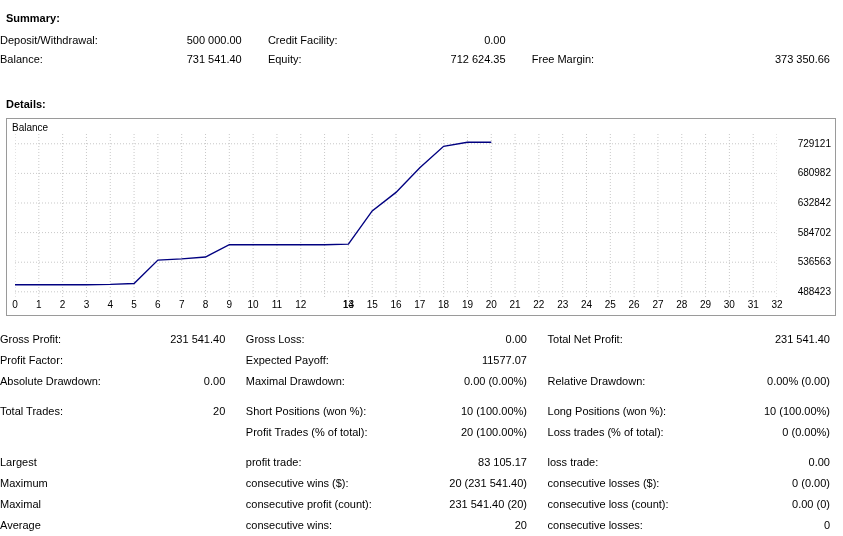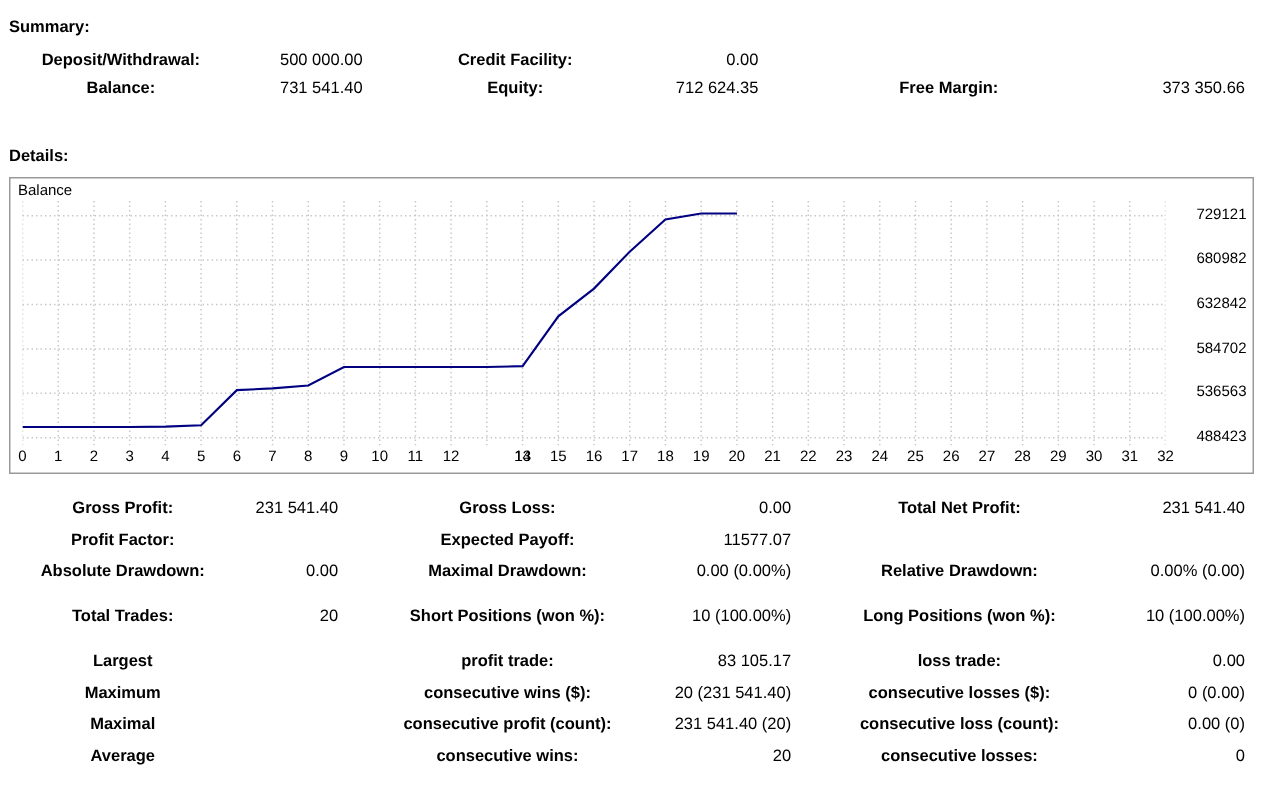--- a/index.html
+++ b/index.html
@@ -35,22 +35,22 @@
     border-collapse: collapse;
     font-size: 11px;
   }
   table.kv td {
     padding: 0;
     height: 19px;
     vertical-align: middle;
     white-space: nowrap;
   }
   .lbl {
-    font-weight: bold;
-    text-align: center;
+    font-weight: normal;
+    text-align: left;
     padding-right: 6px !important;
   }
   .val {
     text-align: right;
   }
   .gap {
     width: 26px;
   }
   #summary-table {
     position: absolute;
@@ -307,20 +307,30 @@
         <tr>
           <td class="lbl s1-l">Total Trades:</td>
           <td class="val s1-v">20</td>
           <td class="gap"></td>
           <td class="lbl s2-l">Short Positions (won %):</td>
           <td class="val s2-v">10 (100.00%)</td>
           <td class="gap"></td>
           <td class="lbl s3-l">Long Positions (won %):</td>
           <td class="val s3-v">10 (100.00%)</td>
         </tr>
+        <tr>
+          <td class="lbl s1-l"></td>
+          <td class="val s1-v"></td>
+          <td class="gap"></td>
+          <td class="lbl s2-l">Profit Trades (% of total):</td>
+          <td class="val s2-v">20 (100.00%)</td>
+          <td class="gap"></td>
+          <td class="lbl s3-l">Loss trades (% of total):</td>
+          <td class="val s3-v">0 (0.00%)</td>
+        </tr>
         <tr class="spacer-row">
           <td colspan="8"></td>
         </tr>
         <tr>
           <td class="lbl s1-l">Largest</td>
           <td class="val s1-v"></td>
           <td class="gap"></td>
           <td class="lbl s2-l">profit trade:</td>
           <td class="val s2-v">83 105.17</td>
           <td class="gap"></td>

